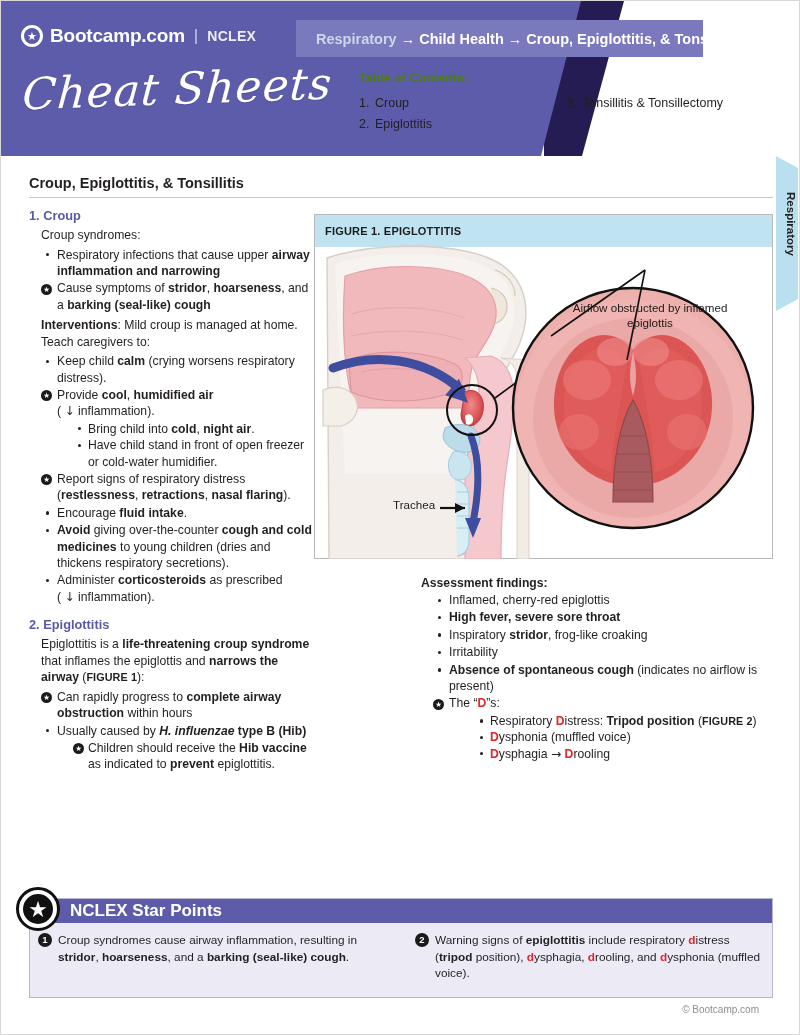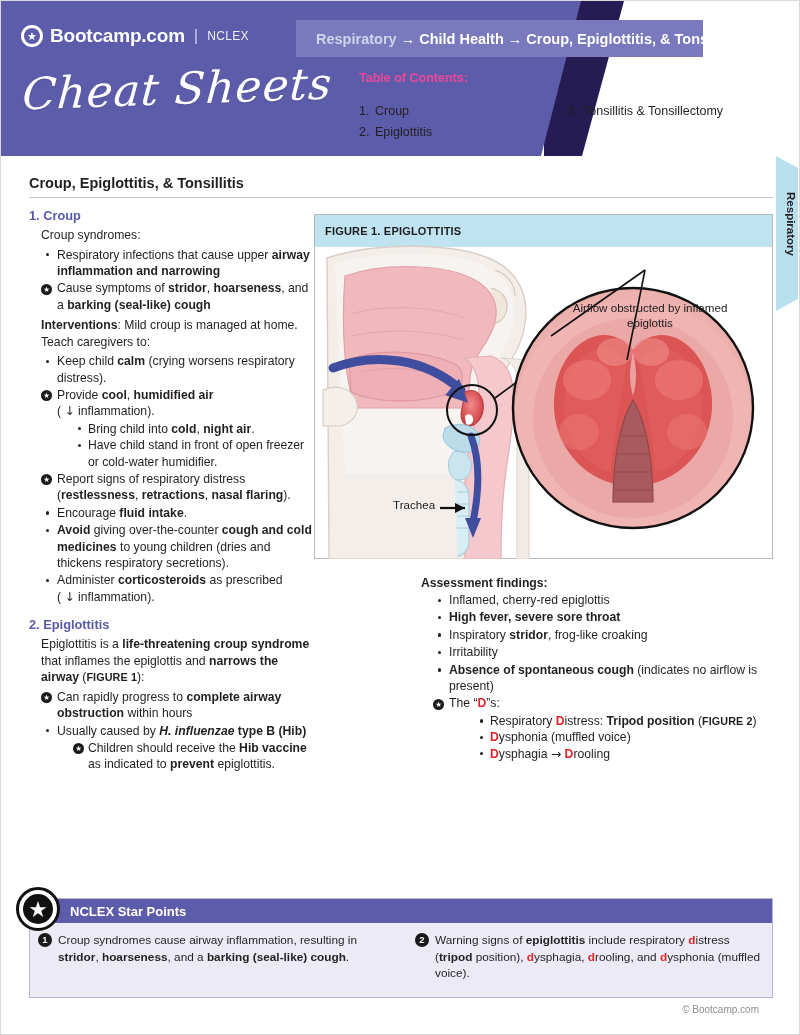--- a/index.html
+++ b/index.html
@@ -15,33 +15,33 @@
      clip-path:polygon(0 0, 580px 0, 540px 155px, 0 155px);}
 
   .logo{position:absolute;left:20px;top:24px;display:flex;align-items:center;gap:7px;z-index:6;}
   .logo-mark{width:22px;height:22px;border-radius:50%;background:#fff;position:relative;display:block;}
   .logo-mark:after{content:"";position:absolute;left:3px;top:3px;width:16px;height:16px;border-radius:50%;
      background:#5d5cab;}
   .logo-star{position:absolute;left:0;top:0;width:22px;height:22px;display:flex;align-items:center;justify-content:center;
      color:#fff;font-size:11px;line-height:1;z-index:2;}
   .logo-txt{font-size:19px;font-weight:bold;color:#fff;letter-spacing:-.2px;}
   .logo-sep{font-size:17px;color:#cfcde8;font-weight:300;margin:0 2px;}
-  .logo-sub{font-size:12px;color:#efeef8;font-weight:400;letter-spacing:.3px;}
+  .logo-sub{font-size:14px;color:#efeef8;font-weight:700;letter-spacing:.3px;}
 
   .cheat{position:absolute;left:22px;top:62px;z-index:6;font-family:"DejaVu Serif",serif;font-style:italic;
      font-size:44px;color:#fff;letter-spacing:1px;transform:skewX(-6deg) rotate(-2deg);font-weight:400;
      text-shadow:0 1px 1px rgba(0,0,0,.12);}
 
   .crumb{position:absolute;left:295px;top:19px;width:407px;height:37px;background:#7a79be;
      display:flex;align-items:center;padding-left:20px;box-sizing:border-box;z-index:7;}
   .crumb-t{font-size:14.5px;font-weight:bold;color:#fff;white-space:nowrap;}
   .crumb-t .dim{color:#cdd5ea;}
 
   .toc{position:absolute;left:358px;top:70px;width:420px;z-index:6;}
-  .toc-title{font-size:12.5px;font-weight:bold;color:#ec4899;margin-bottom:19px;}
+  .toc-title{font-size:12.5px;font-weight:bold;color:#4d7c0f;margin-bottom:11px;}
   .toc-grid{position:relative;height:44px;}
   .toc-item{position:absolute;font-size:12.5px;color:#231f20;white-space:nowrap;}
   .toc-i0{left:0;top:0;}
   .toc-i1{left:0;top:21px;}
   .toc-i2{left:208px;top:0;}
   .toc-num{display:inline-block;width:16px;}
 
   
   .sidetab{position:absolute;right:1px;top:155px;width:22px;height:155px;background:#b9e0ef;
      clip-path:polygon(0 0, 22px 12px, 22px 143px, 0 155px);z-index:5;}
@@ -88,21 +88,21 @@
 
   
   .col-r{position:absolute;left:420px;top:575px;width:345px;}
   .rh{font-size:12.2px;font-weight:bold;margin:0 0 2px 0;}
 
   
   .sp{position:absolute;left:28px;top:897px;width:744px;height:100px;border:1px solid #b6b6cf;
      background:#ecebf5;box-sizing:border-box;}
   .sp-head{position:absolute;left:0;top:0;width:100%;height:24px;background:#5d5cab;
      display:flex;align-items:center;padding-left:40px;box-sizing:border-box;}
-  .sp-head span{font-size:13px;font-weight:bold;color:#fff;}
+  .sp-head span{font-size:17px;font-weight:bold;color:#fff;}
   .sp-badge{position:absolute;left:-14px;top:-12px;width:44px;height:44px;border-radius:50%;background:#fff;
      border:3px solid #111;box-sizing:border-box;display:flex;align-items:center;justify-content:center;z-index:3;}
   .sp-badge:before{content:"";position:absolute;left:4px;top:4px;width:30px;height:30px;border-radius:50%;
      background:#111;}
   .sp-badge span{position:relative;color:#fff;font-size:19px;line-height:1;z-index:2;}
   .sp-cols{position:absolute;left:0;top:24px;width:100%;height:75px;}
   .sp-item{position:absolute;width:330px;font-size:11.8px;line-height:16.6px;}
   .sp-i0{left:28px;top:9px;}
   .sp-i1{left:405px;top:9px;}
   .sp-num{position:absolute;left:-20px;top:1px;width:14px;height:14px;border-radius:50%;background:#1a1a1a;

